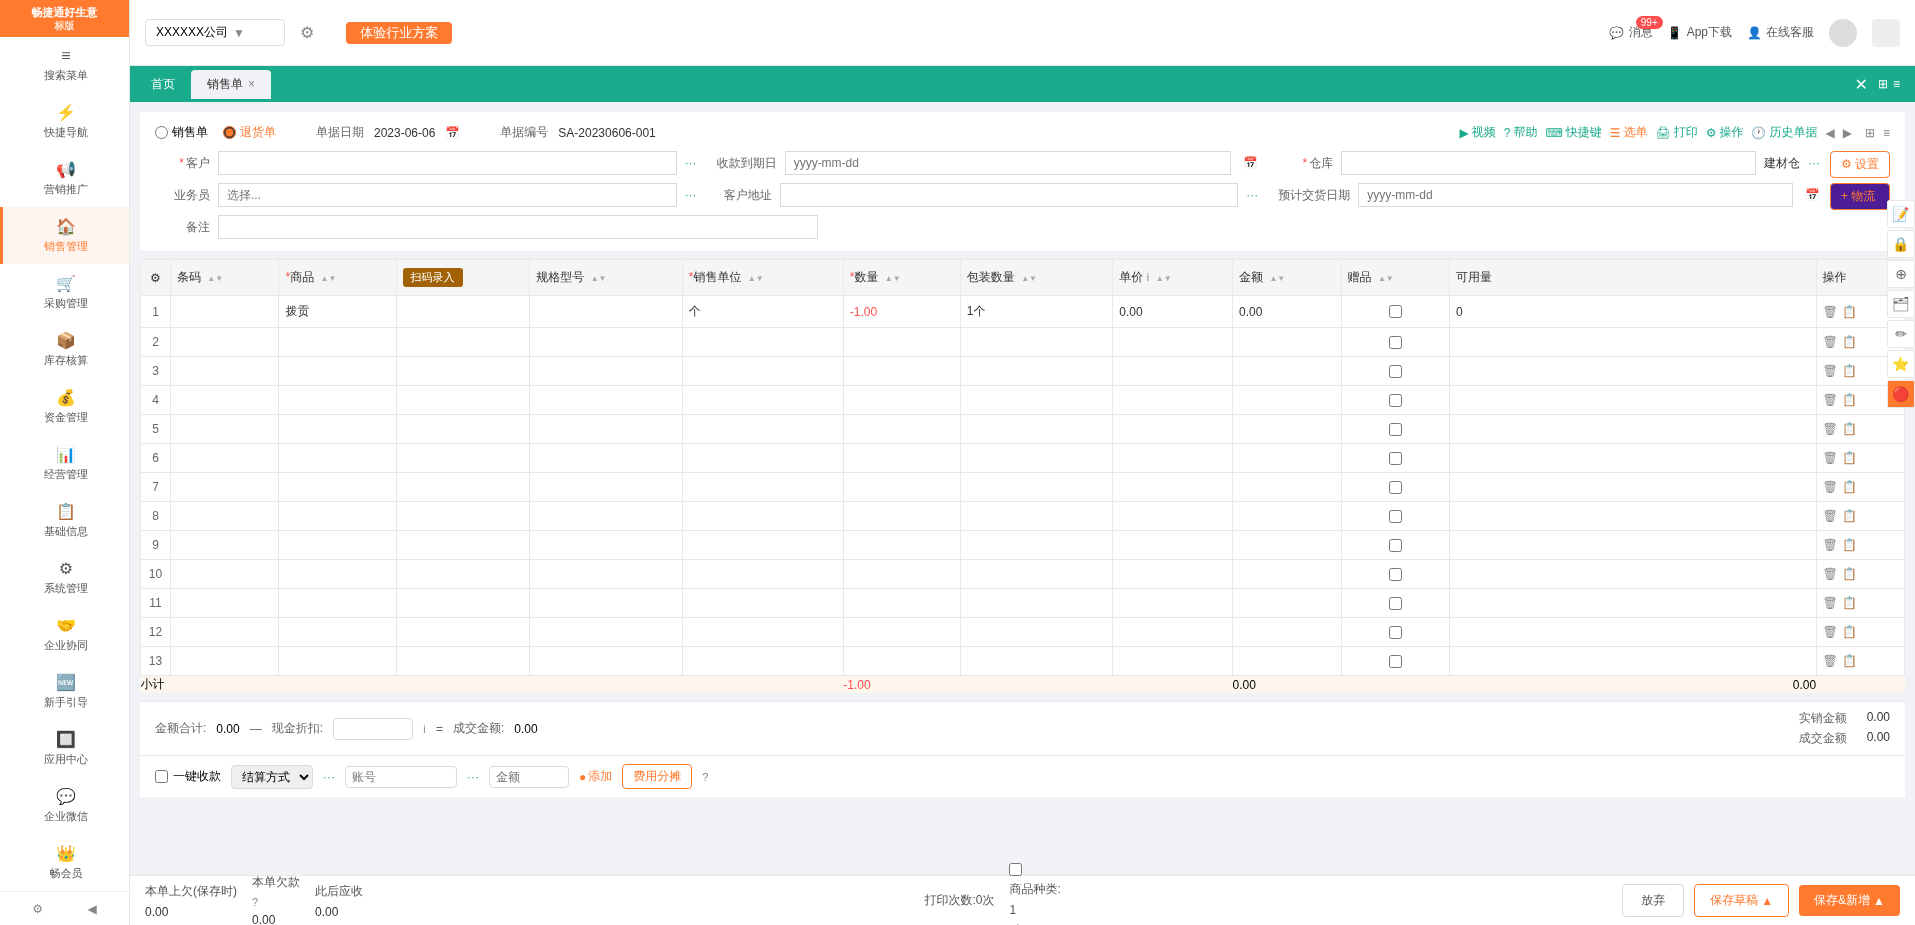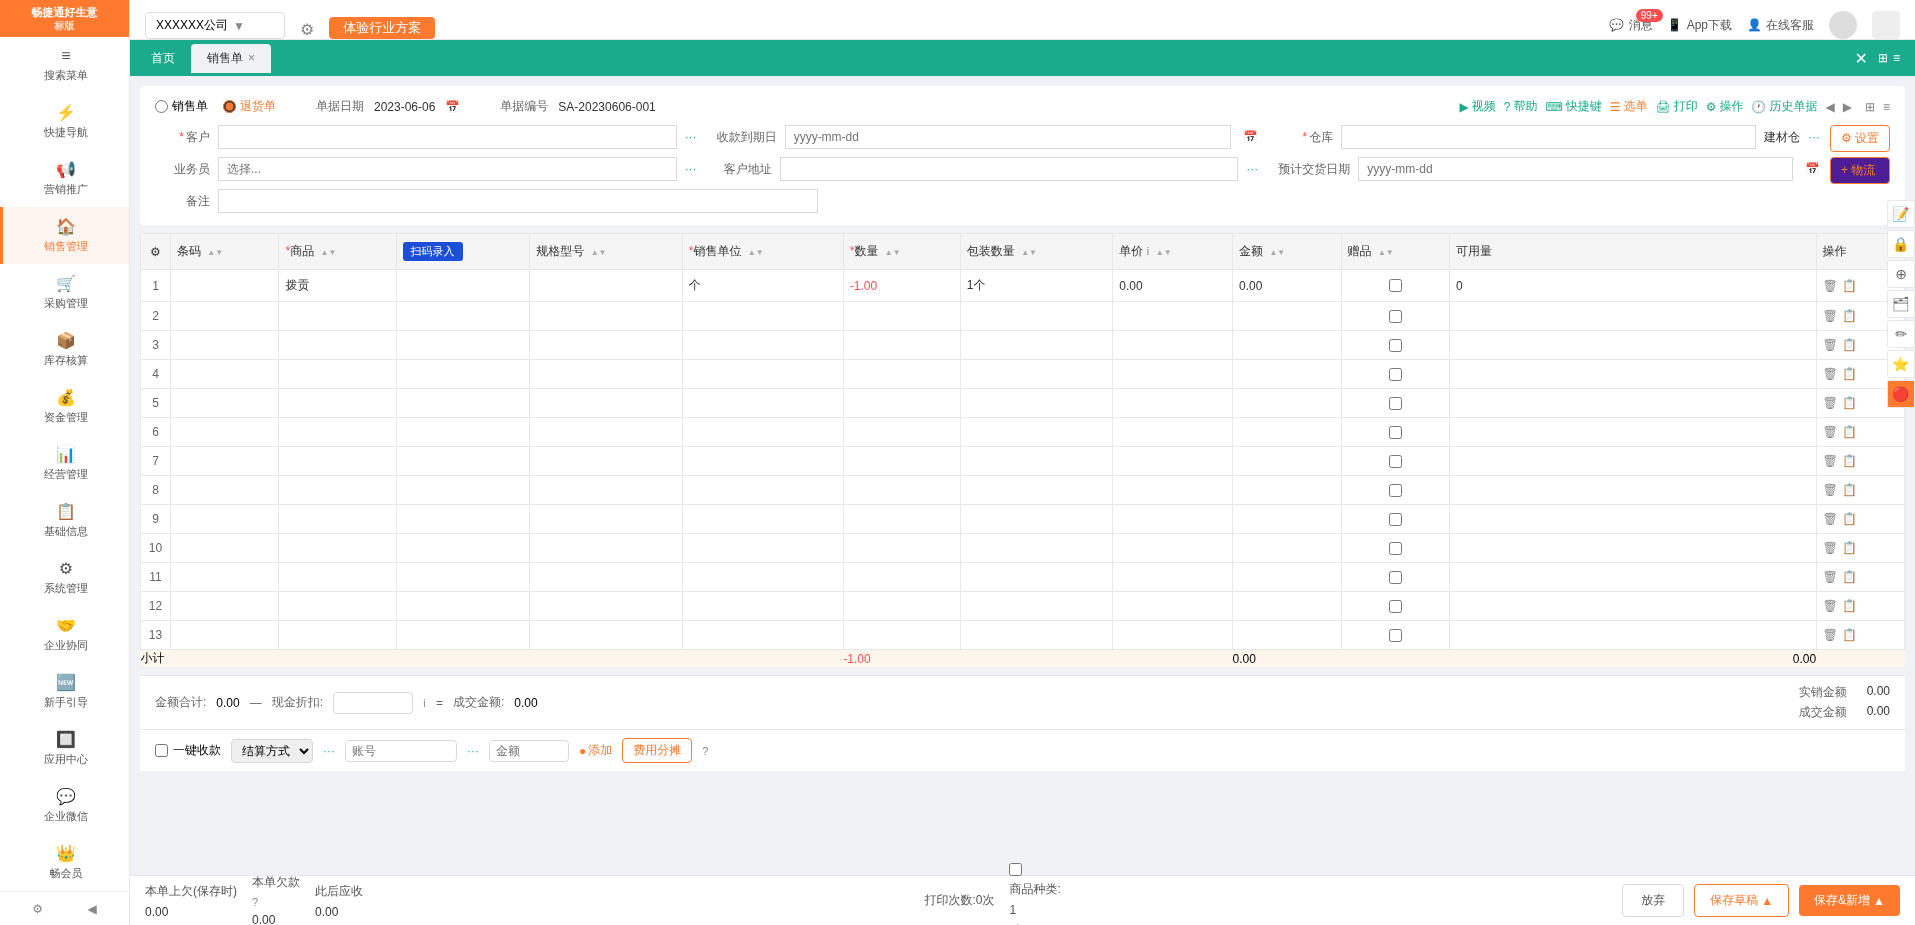--- a/index.html
+++ b/index.html
@@ -12,24 +12,24 @@
     .sidebar-item { display: flex; flex-direction: column; align-items: center; padding: 10px 5px; cursor: pointer; color: #555; gap: 3px; border-left: 3px solid transparent; }
     .sidebar-item.active { background: #fff5f0; color: #ff7a2f; border-left: 3px solid #ff7a2f; }
     .sidebar-item .icon { font-size: 16px; }
     .sidebar-item .label { font-size: 11px; }
     .sidebar-bottom { margin-top: auto; display: flex; align-items: center; justify-content: space-around; padding: 10px; border-top: 1px solid #eee; }
 
     
     .main { flex: 1; display: flex; flex-direction: column; height: 925px; overflow: hidden; }
 
     
-    .topbar { height: 40px; background: white; display: flex; align-items: flex-end; padding: 0 15px; border-bottom: 1px solid #e8e8e8; gap: 10px; }
+    .topbar { height: 66px; background: white; display: flex; align-items: center; padding: 0 15px; border-bottom: 1px solid #e8e8e8; gap: 10px; }
     .company-selector { display: flex; align-items: center; gap: 5px; border: 1px solid #ddd; border-radius: 4px; padding: 4px 10px; cursor: pointer; min-width: 140px; }
     .topbar-gear { color: #888; cursor: pointer; font-size: 16px; margin-left: 5px; }
-    .experience-btn { background: #ff7a2f; color: white; border: none; border-radius: 4px; padding: 2px 14px; cursor: pointer; font-size: 13px; margin-left: 5px; }
+    .experience-btn { background: #ff7a2f; color: white; border: none; border-radius: 4px; padding: 2px 14px; cursor: pointer; font-size: 13px; margin-left: 22px; }
     .topbar-right { margin-left: auto; display: flex; align-items: center; gap: 15px; }
     .topbar-msg { display: flex; align-items: center; gap: 4px; color: #555; cursor: pointer; position: relative; }
     .badge { background: #ff4d4f; color: white; font-size: 10px; border-radius: 10px; padding: 1px 5px; position: absolute; top: -8px; right: -10px; }
     .topbar-app { display: flex; align-items: center; gap: 4px; color: #555; cursor: pointer; }
     .topbar-service { display: flex; align-items: center; gap: 4px; color: #555; cursor: pointer; }
     .avatar { width: 28px; height: 28px; background: #ddd; border-radius: 50%; }
 
     
     .tabs { background: #1aaa8c; display: flex; align-items: center; height: 36px; padding: 0 5px; }
     .tab { padding: 6px 16px; cursor: pointer; color: rgba(255,255,255,0.8); font-size: 13px; border-radius: 4px 4px 0 0; display: flex; align-items: center; gap: 5px; }
@@ -74,21 +74,21 @@
 
     
     .table-wrapper { background: white; border-radius: 4px; overflow: hidden; margin-bottom: 8px; }
     .table-scroll { overflow-x: auto; }
     table { width: 100%; border-collapse: collapse; }
     thead tr { background: #f5f5f5; }
     thead th { padding: 8px 6px; text-align: left; border: 1px solid #e8e8e8; color: #333; font-weight: normal; white-space: nowrap; font-size: 12px; }
     thead th .sort-icons { display: inline-flex; flex-direction: column; margin-left: 3px; font-size: 8px; color: #aaa; }
     tbody td { padding: 7px 6px; border: 1px solid #e8e8e8; color: #333; font-size: 12px; }
     .row-num { color: #666; text-align: center; }
-    .scan-btn { background: #1d4ed8; color: white; border: none; border-radius: 3px; padding: 2px 8px; cursor: pointer; font-size: 11px; }
+    .scan-btn { background: #a16207; color: white; border: none; border-radius: 3px; padding: 2px 8px; cursor: pointer; font-size: 11px; }
     .qty-red { color: #ff4d4f; }
     .subtotal-row td { background: #fdf6ec; font-weight: 500; }
     .action-icons { display: flex; gap: 5px; }
     .action-icon { color: #888; cursor: pointer; }
 
     
     .footer-calc { background: white; padding: 8px 15px; display: flex; align-items: center; gap: 10px; border-top: 1px solid #e8e8e8; }
     .calc-label { color: #666; }
     .calc-dash { color: #666; }
     .calc-eq { color: #666; }

